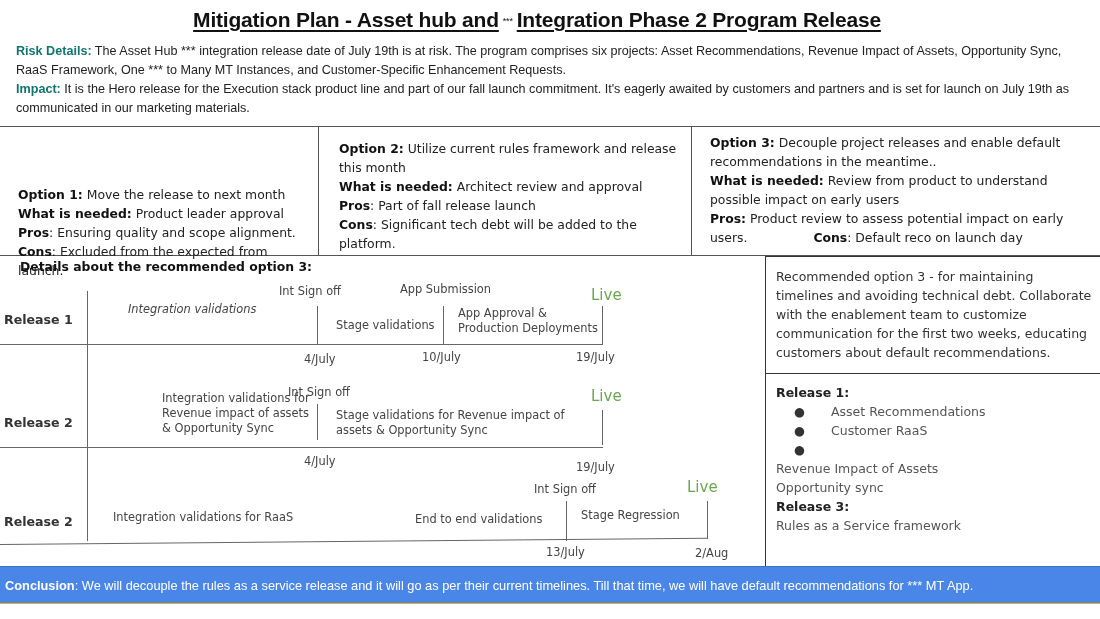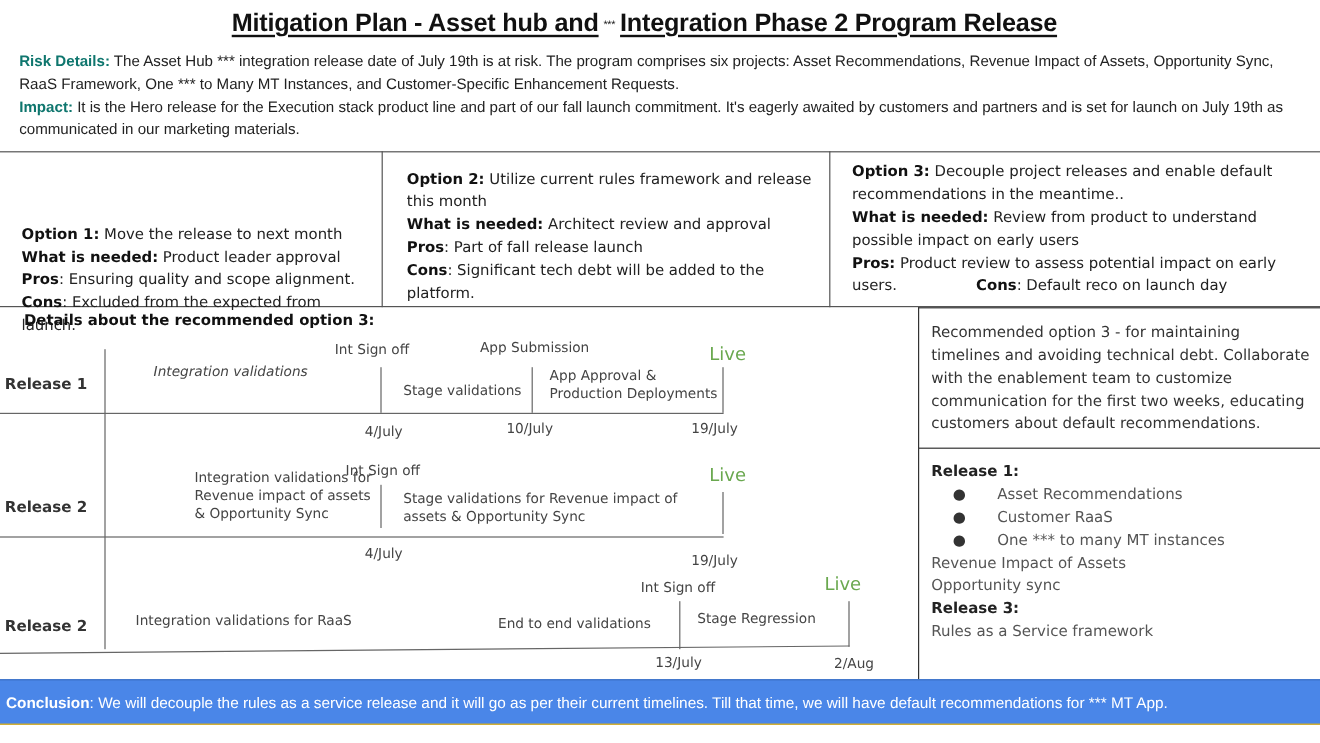--- a/index.html
+++ b/index.html
@@ -163,21 +163,20 @@
   <div class="bl">
       <span class="dot">●</span>
       <span>Asset Recommendations</span>
     </div>
   <div class="bl">
       <span class="dot">●</span>
       <span>Customer RaaS</span>
     </div>
   <div class="bl">
       <span class="dot">●</span>
-      <span>One *** to many MT instances</span>
     </div>
   <div>Revenue Impact of Assets</div>
   <div>Opportunity sync</div>
   <div class="h">Release 3:</div>
   <div>Rules as a Service framework</div>
 </div>
 
 <div class="conclusion">
   <b>Conclusion</b><span>: We will decouple the rules as a service release and it will go as per their current timelines. Till that time, we will have default recommendations for *** MT App.</span>
 </div>

